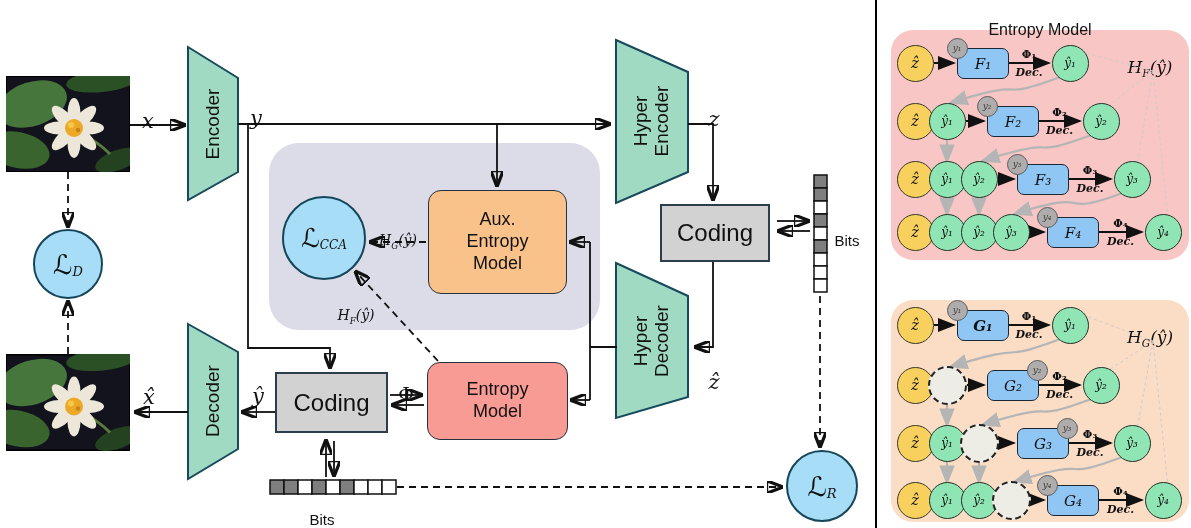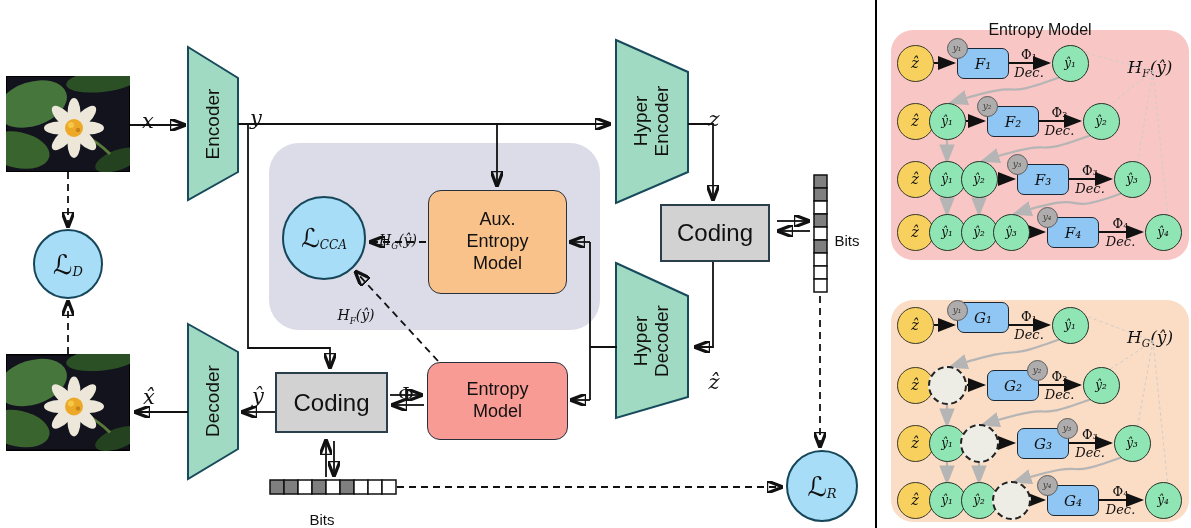--- a/index.html
+++ b/index.html
@@ -29,21 +29,21 @@
   .termlbl sub{font-size:62%;}
   .nz,.ny,.nm,.ng{position:absolute;border-radius:50%;box-sizing:border-box;display:flex;
                   align-items:center;justify-content:center;}
   .nz{width:37px;height:37px;background:#f8d05e;border:1.6px solid #3a3a2a;font-size:15px;z-index:2;}
   .ny{width:37px;height:37px;background:#8fe5b3;border:1.6px solid #27332a;font-size:12px;z-index:2;}
   .nm{width:39px;height:39px;background:#eeede5;border:2px dashed #222;z-index:2;}
   .ng{width:21px;height:21px;background:#aeacac;border:1.3px solid #5c5c5c;font-size:9px;
       color:#423f38;z-index:4;}
   .fbox{position:absolute;width:50px;height:29px;background:#90c6f3;border:1.6px solid #1b2733;
         border-radius:7px;display:flex;align-items:center;justify-content:center;font-size:15px;z-index:3;}
-  .slbl{position:absolute;transform:translate(-50%,-50%);font-size:13px;white-space:nowrap;z-index:3;line-height:1;}
+  .slbl{position:absolute;transform:translate(-50%,-50%);font-size:11px;white-space:nowrap;z-index:3;line-height:1;font-weight:bold;}
   #main-wires line,#main-wires path{stroke:#111;stroke-width:1.8;fill:none;}
   #main-wires .dashed{stroke-dasharray:7 5;}
   #main-wires .sep{stroke:#000;stroke-width:2;}
 </style>
 </head>
 <body>
 
 <div class="stage">
 
   <div class="panelbg" style="left:891px;top:30px;width:298px;height:230px;background:#f8c6c4;"></div>
@@ -330,21 +330,21 @@
         <span class="math">y₄</span>
       </div>
       <div class="slbl upright" style="left: 1120.5px; top: 223px;"><span class="upright">Φ₄</span></div>
       <div class="slbl" style="left: 1120.5px; top: 241px;"><span class="math">Dec.</span></div>
       <div class="ny" style="left: 1144.5px; top: 213.5px;">
         <span class="math">ŷ₄</span>
       </div>
       <div class="nz" style="left: 896.5px; top: 306.5px;">
         <span class="math">ẑ</span>
       </div>
-      <div class="fbox" style="left: 957px; top: 302px;">
+      <div class="fbox" style="left: 957px; top: 310px; font-weight: bold;">
         <span class="math">G₁</span>
       </div>
       <div class="ng" style="left: 946.5px; top: 299.5px;">
         <span class="math">y₁</span>
       </div>
       <div class="slbl upright" style="left: 1029px; top: 316px;"><span class="upright">Φ₁</span></div>
       <div class="slbl" style="left: 1029px; top: 334px;"><span class="math">Dec.</span></div>
       <div class="ny" style="left: 1051.5px; top: 306.5px;">
         <span class="math">ŷ₁</span>
       </div>

